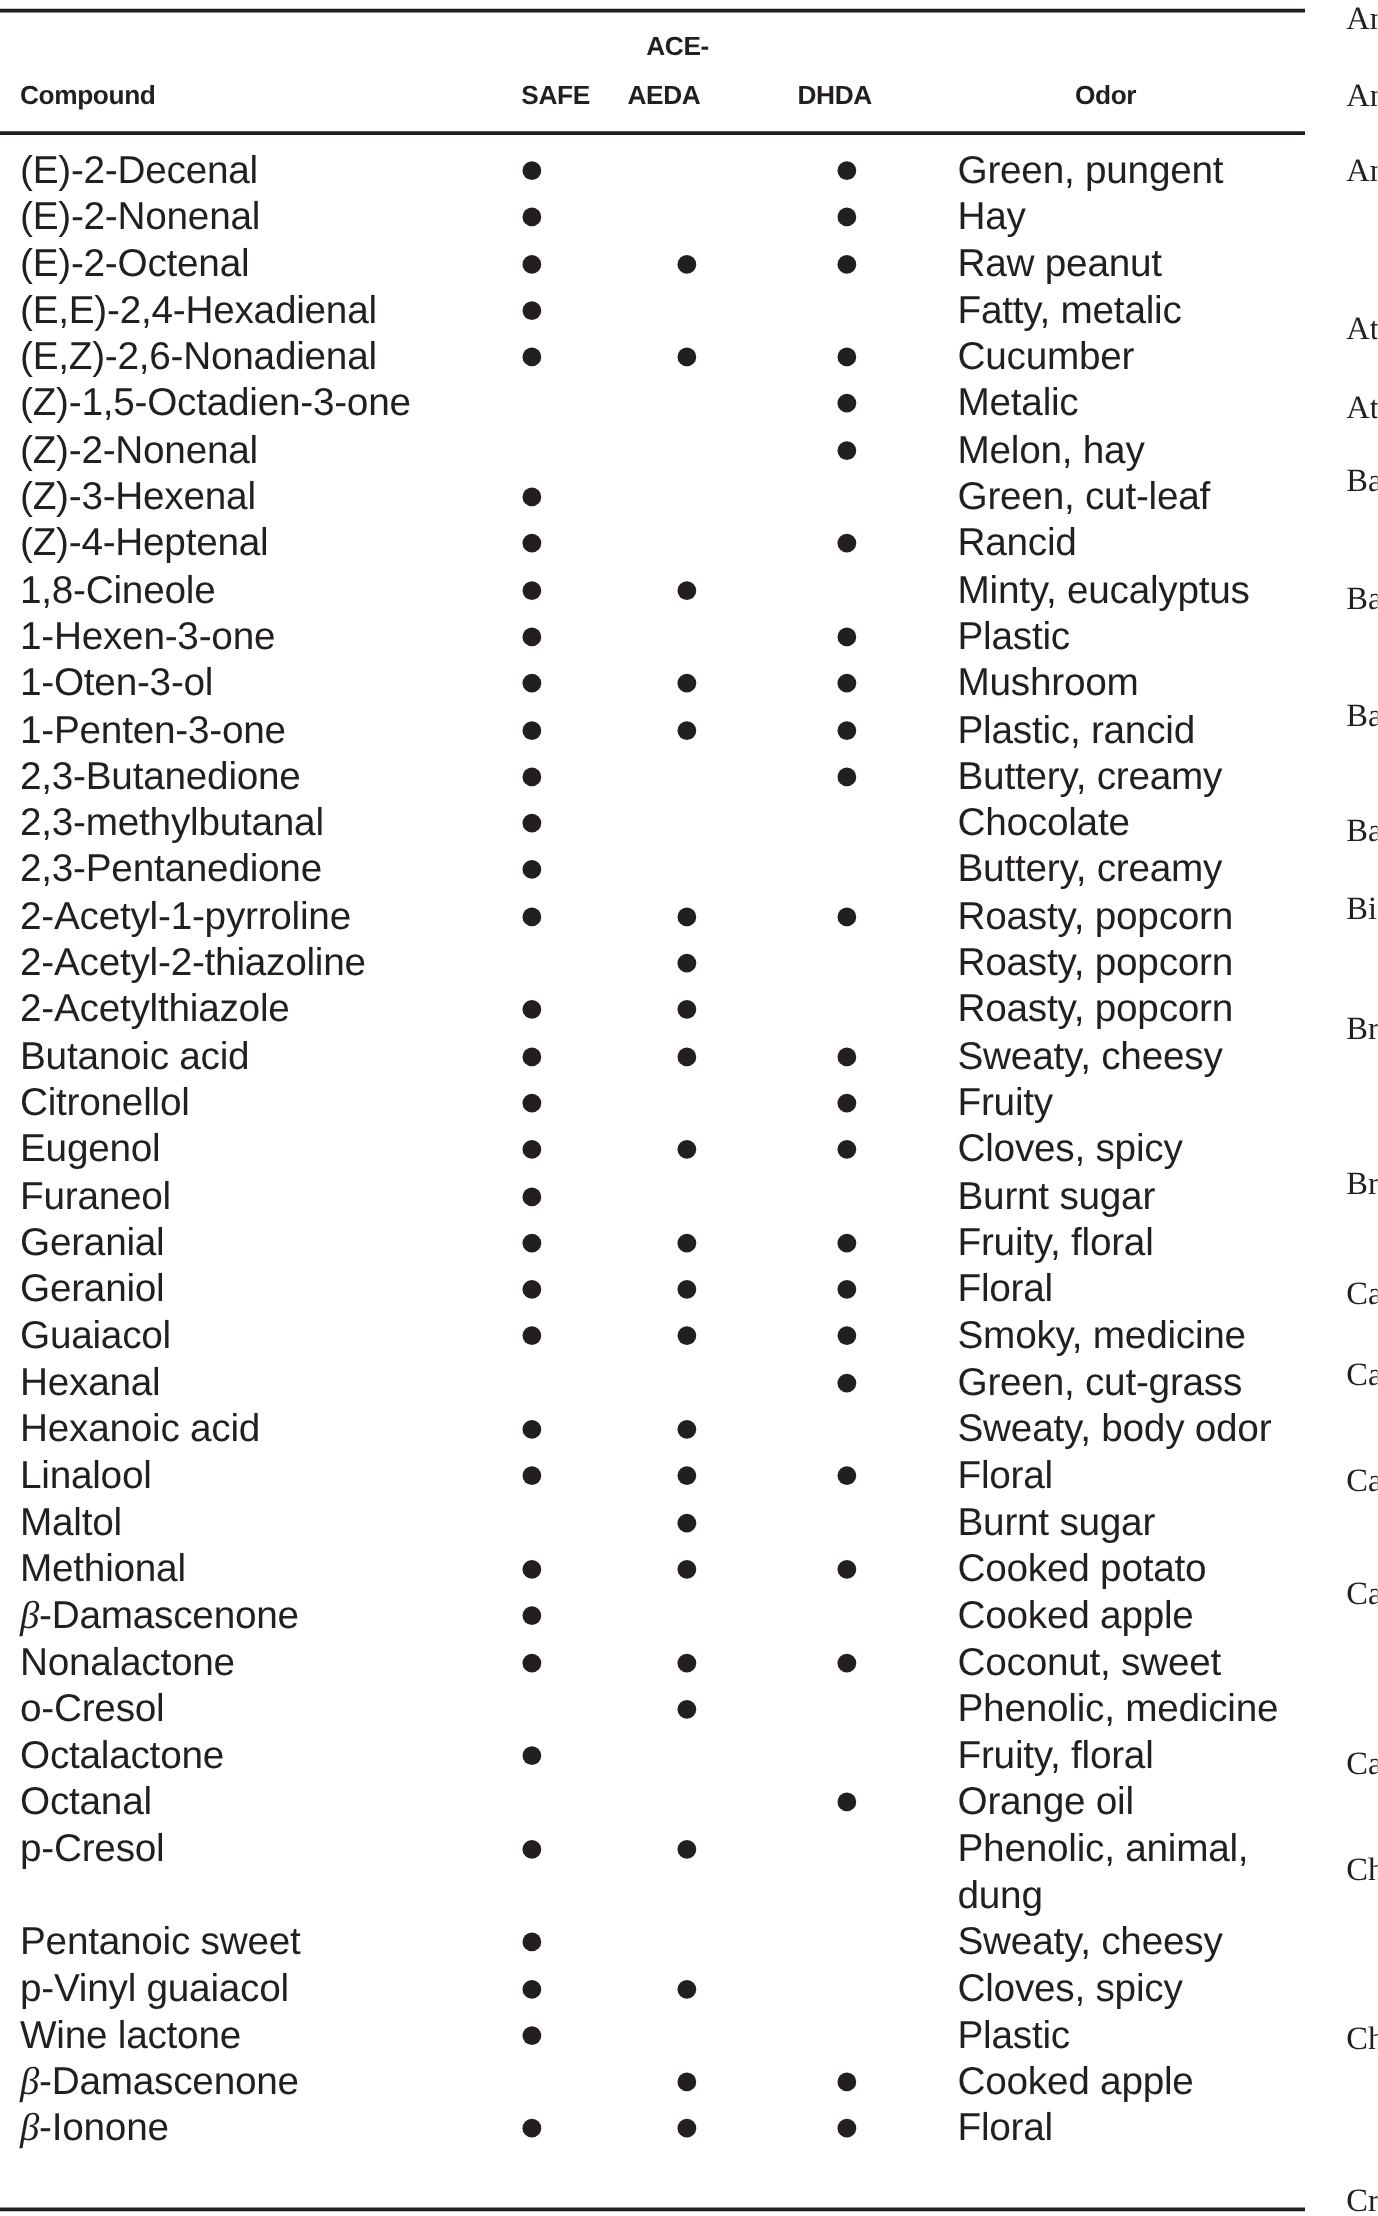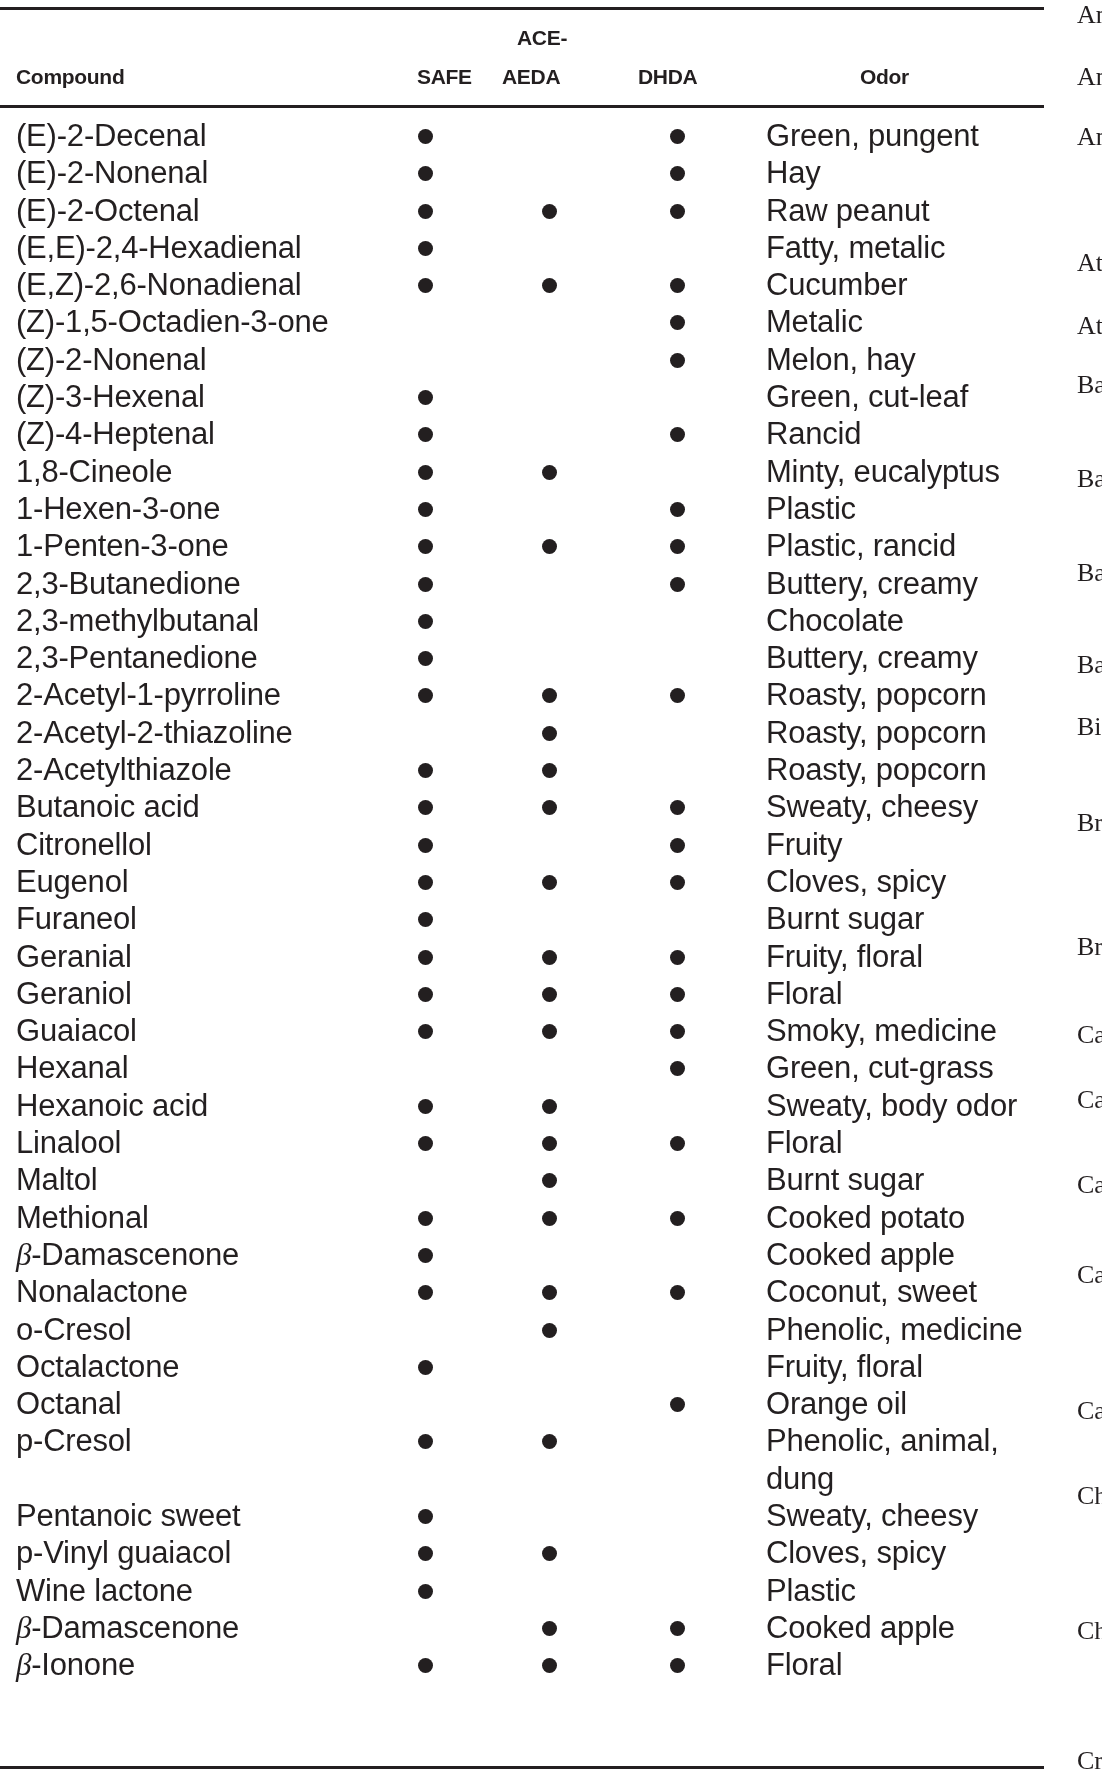--- a/index.html
+++ b/index.html
@@ -111,20 +111,27 @@
     <span class="cell odor">Minty, eucalyptus</span>
   </div>
     <div class="row">
     <span class="cell compound"><span>1-Hexen-3-one</span></span>
     <span class="dot safe"></span>
 
     <span class="dot dhda"></span>
     <span class="cell odor">Plastic</span>
   </div>
     <div class="row">
+    <span class="cell compound"><span>1-Oten-3-ol</span></span>
+    <span class="dot safe"></span>
+    <span class="dot ace"></span>
+    <span class="dot dhda"></span>
+    <span class="cell odor">Mushroom</span>
+  </div>
+    <div class="row">
     <span class="cell compound"><span>1-Penten-3-one</span></span>
     <span class="dot safe"></span>
     <span class="dot ace"></span>
     <span class="dot dhda"></span>
     <span class="cell odor">Plastic, rancid</span>
   </div>
     <div class="row">
     <span class="cell compound"><span>2,3-Butanedione</span></span>
     <span class="dot safe"></span>
 

